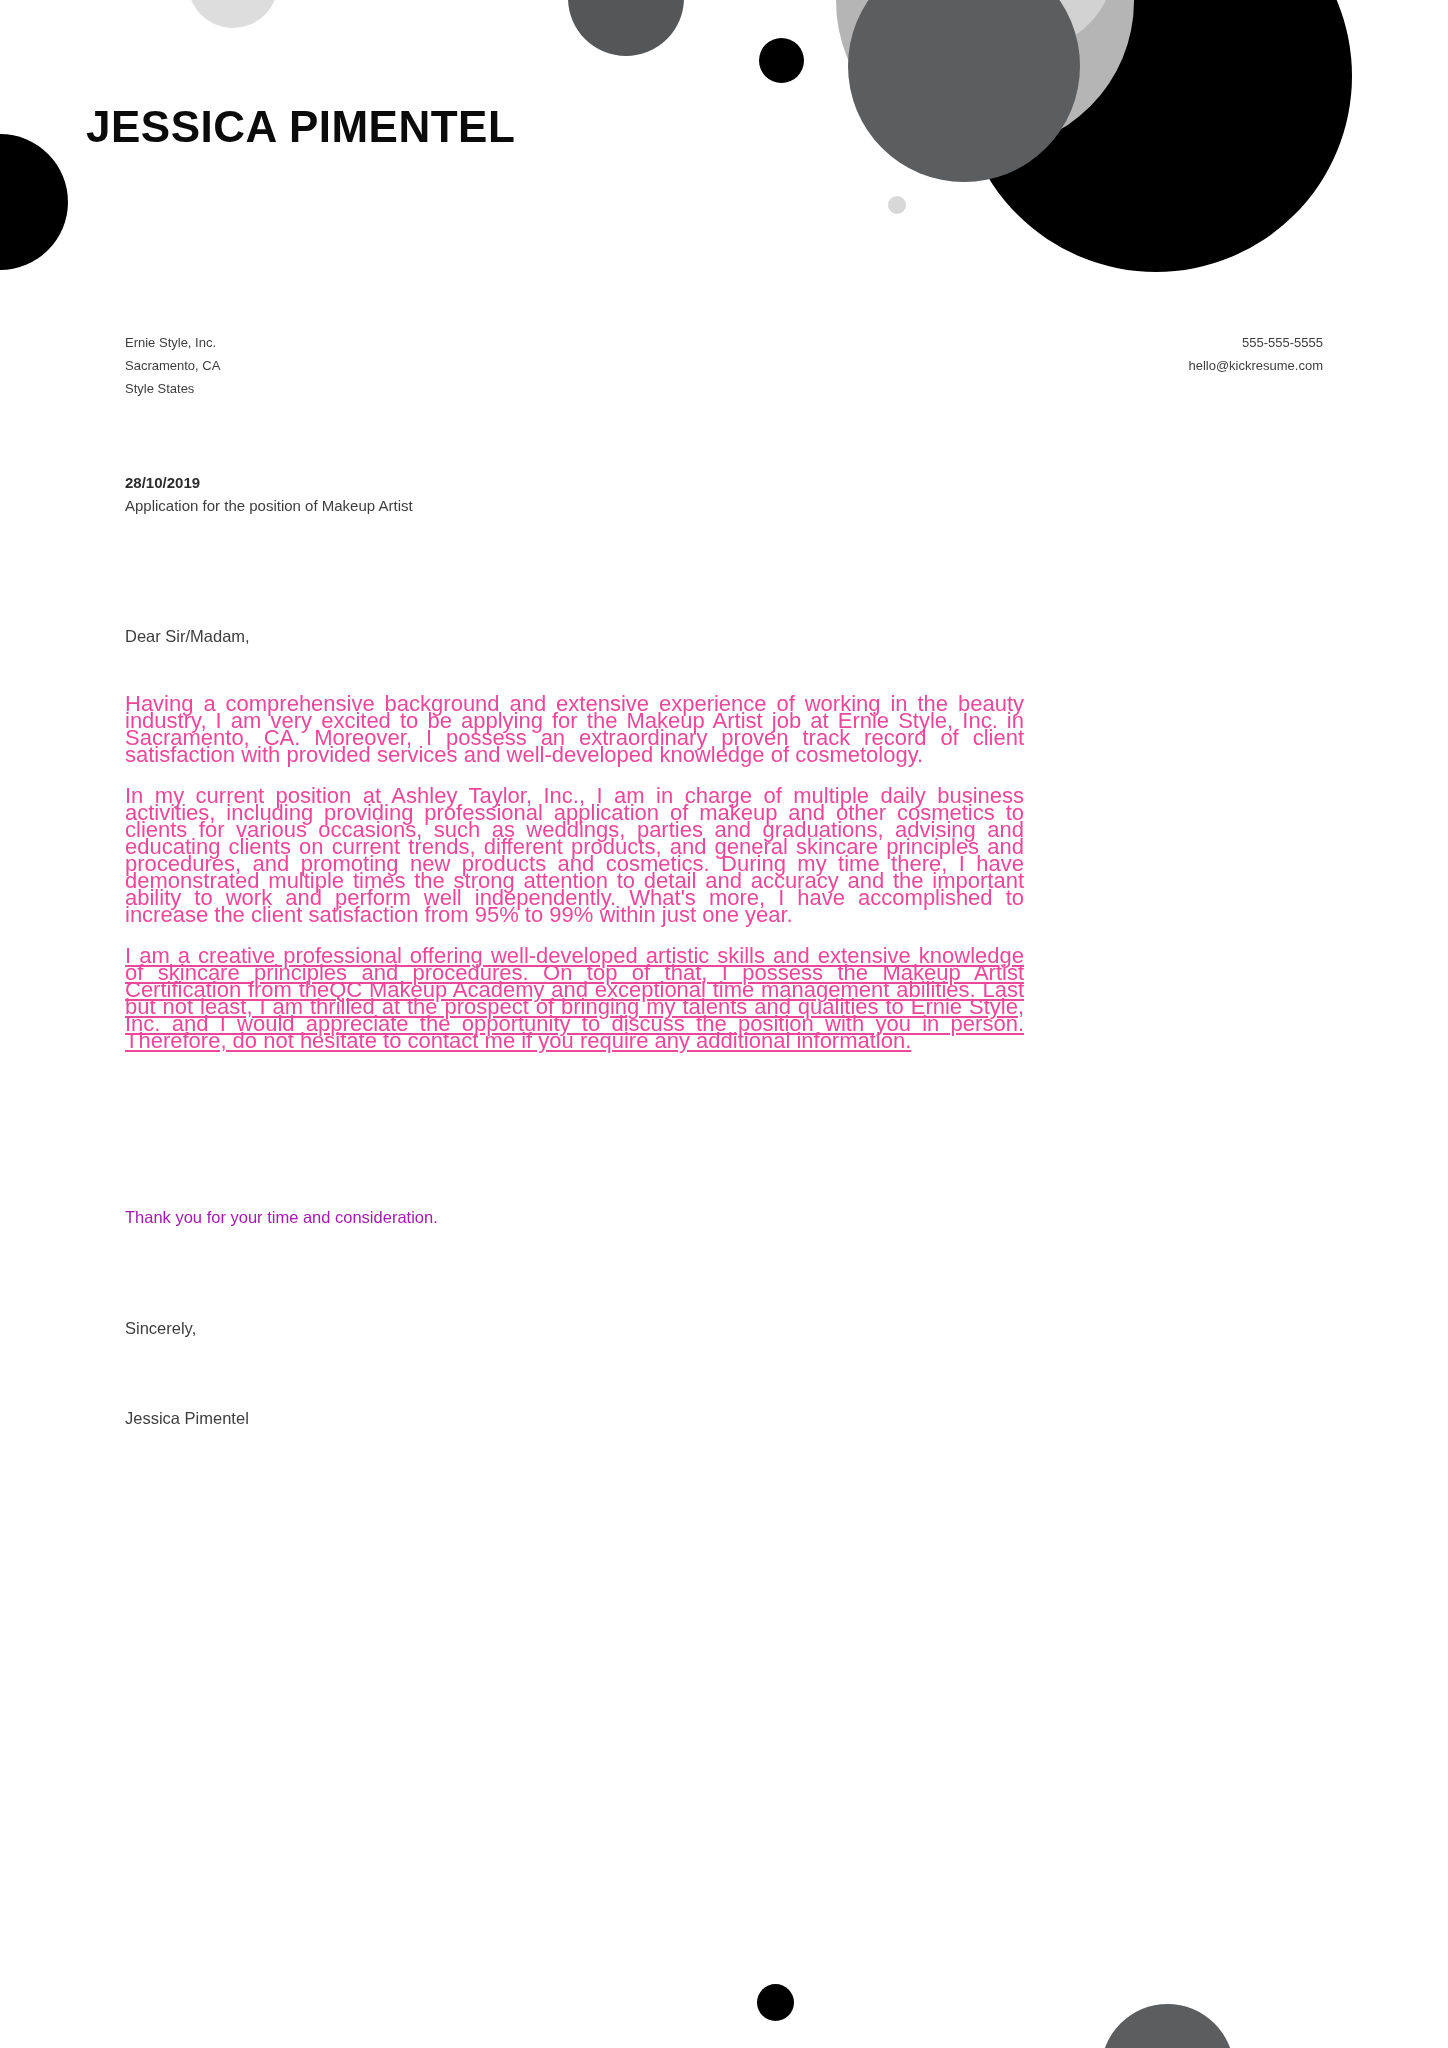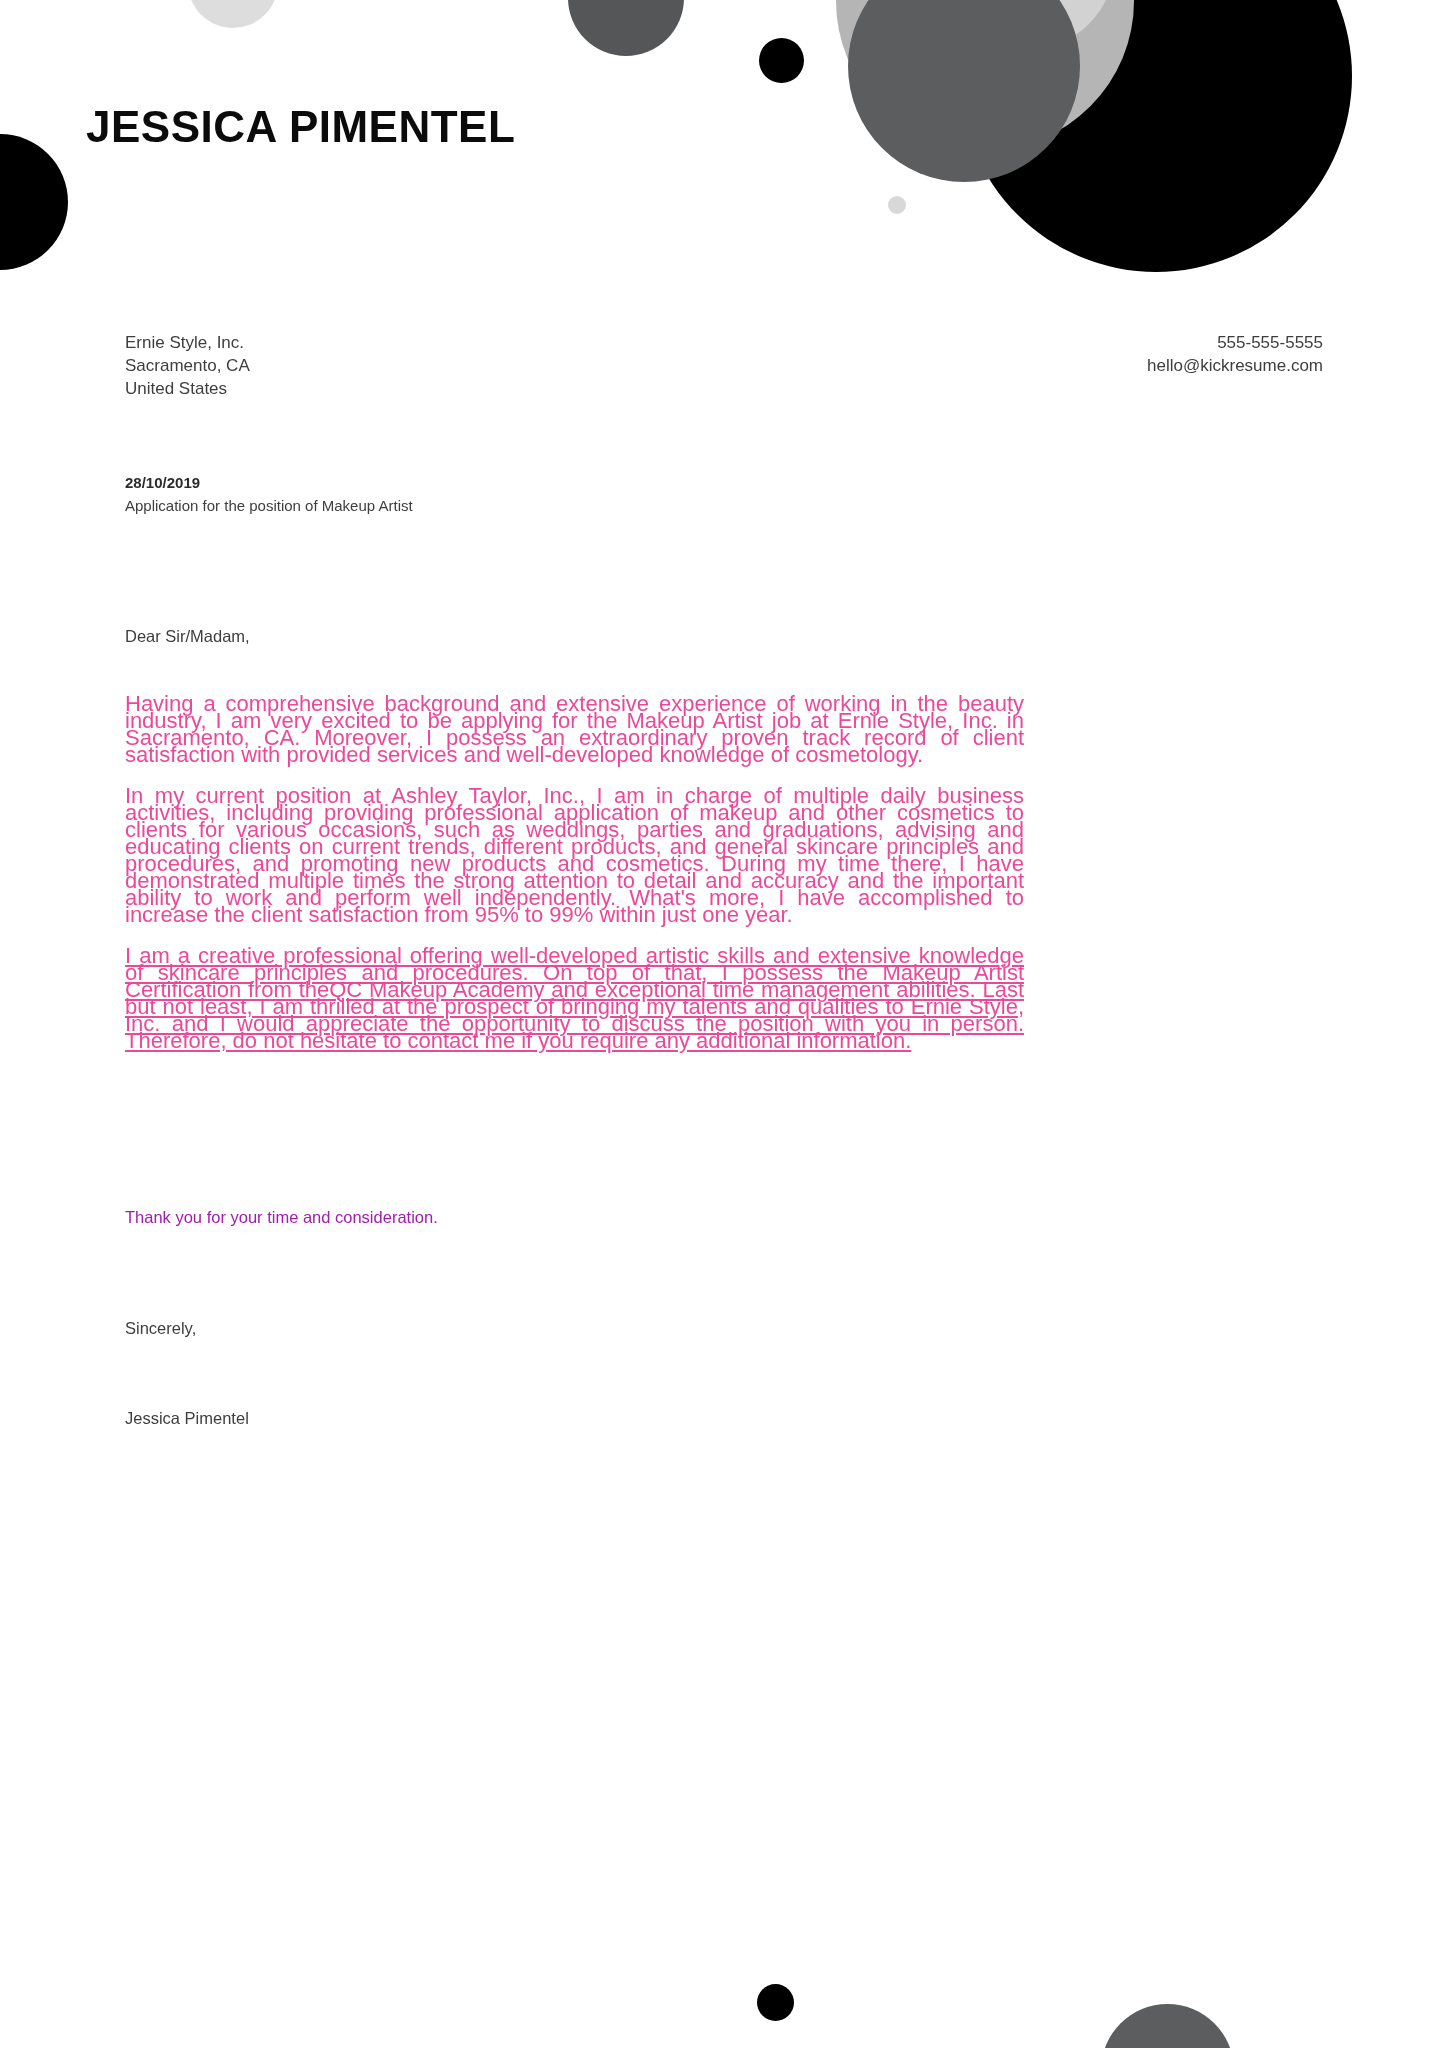--- a/index.html
+++ b/index.html
@@ -69,21 +69,21 @@
   .contact-row {
     position: absolute;
     left: 125px;
     right: 125px;
     top: 331px;
     display: flex;
     justify-content: space-between;
     align-items: flex-start;
   }
   .addr-block, .reach-block {
-    font-size: 17px;
+    font-size: 13px;
     line-height: 23px;
     color: #3e3e40;
   }
   .reach-block { text-align: right; }
 
   .meta-block {
     position: absolute;
     left: 125px;
     top: 471px;
     font-size: 15px;
@@ -161,21 +161,21 @@
   </div>
 
   <div class="content">
 
     <h1 class="name-title">JESSICA PIMENTEL</h1>
 
     <div class="contact-row">
       <div class="addr-block">
         <div>Ernie Style, Inc.</div>
         <div>Sacramento, CA</div>
-        <div>United States</div>
+        <div>Style States</div>
       </div>
       <div class="reach-block">
         <div>555-555-5555</div>
         <div>hello@kickresume.com</div>
       </div>
     </div>
 
     <div class="meta-block">
       <div class="meta-date">28/10/2019</div>
       <div>Application for the position of Makeup Artist</div>

